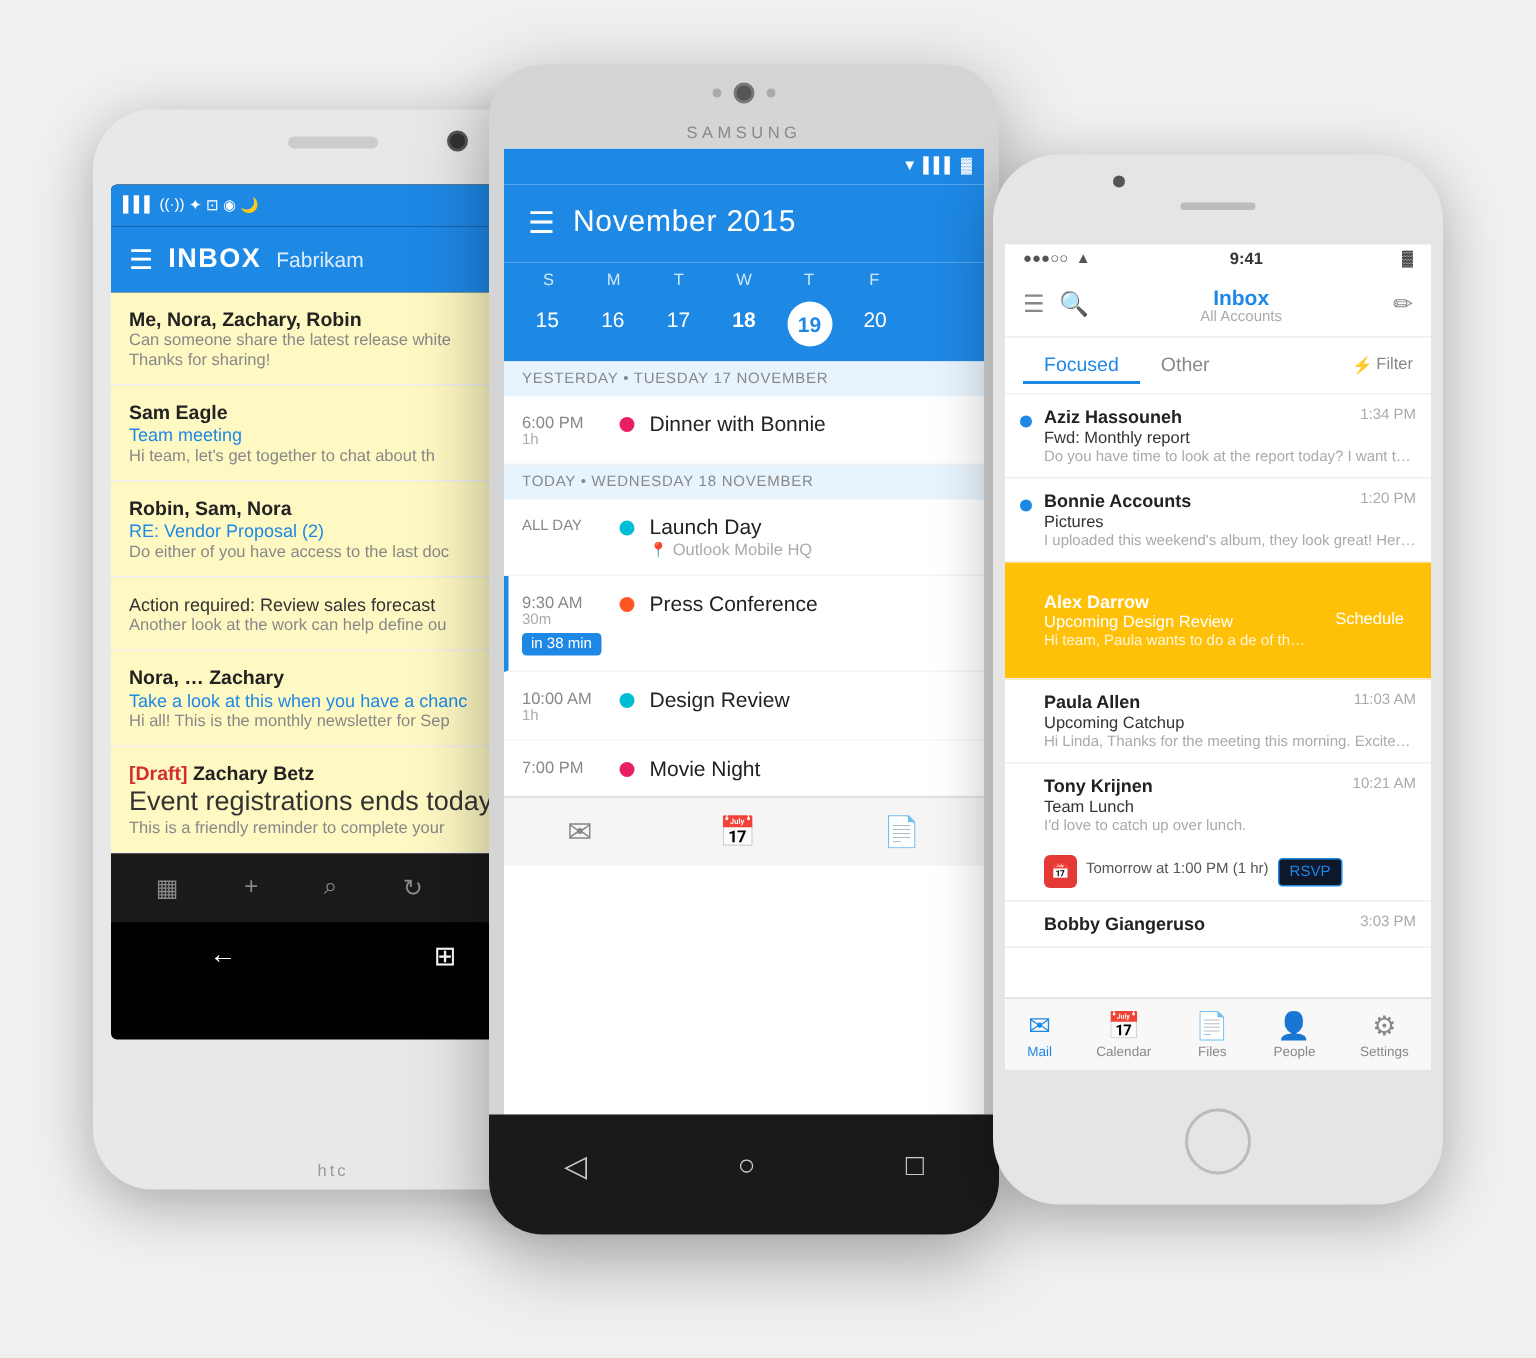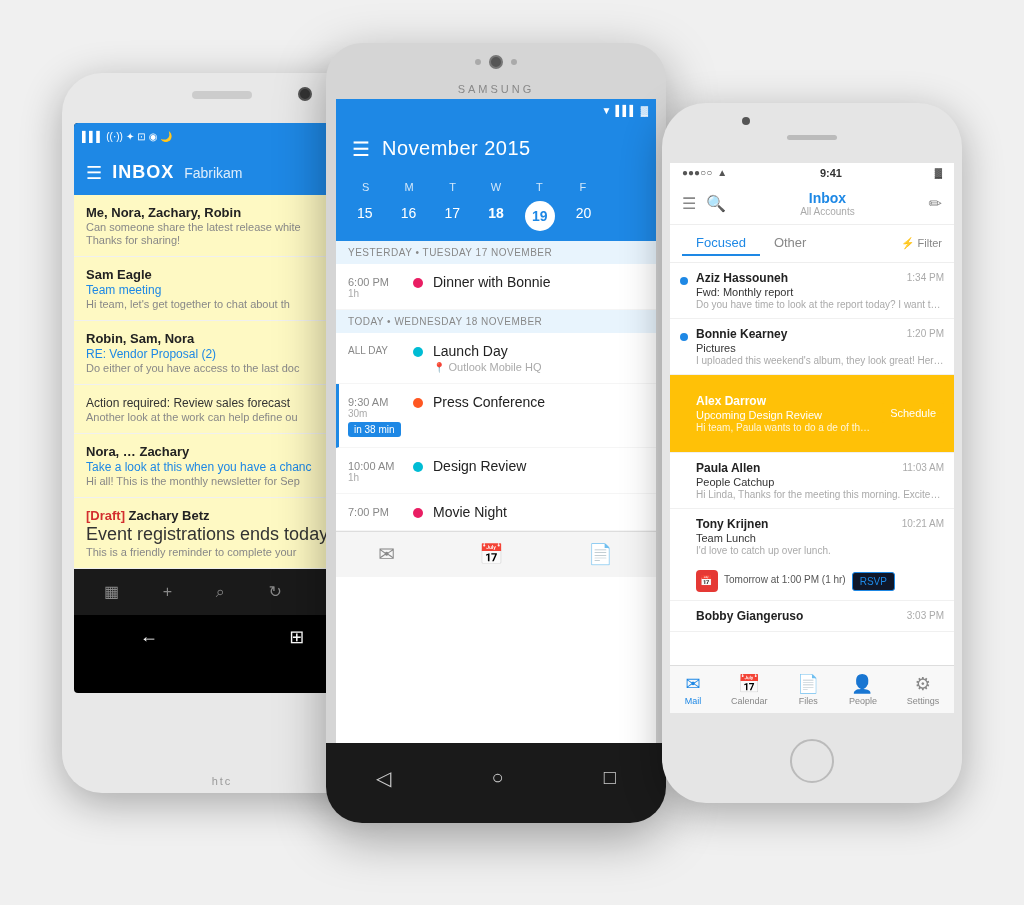--- a/index.html
+++ b/index.html
@@ -511,21 +511,21 @@
     .ip-dot {
       width: 8px;
       height: 8px;
       background: #1e88e5;
       border-radius: 50%;
       margin-top: 6px;
       flex-shrink: 0;
     }
     .ip-dot.empty { background: transparent; }
     .ip-email-content { flex: 1; min-width: 0; }
-    .ip-email-row1 { display: flex; justify-content: space-between; align-items: center; }
+    .ip-email-row1 { display: flex; justify-content: space-between; align-items: flex-start; }
     .ip-email-sender { font-size: 12px; font-weight: 600; color: #222; }
     .ip-email-time { font-size: 10px; color: #aaa; white-space: nowrap; }
     .ip-email-subject { font-size: 11px; font-weight: 500; color: #333; margin-top: 1px; }
     .ip-email-preview { font-size: 10px; color: #aaa; margin-top: 1px; white-space: nowrap; overflow: hidden; text-overflow: ellipsis; }
     .ip-schedule-btn {
       background: #ffc107;
       color: white;
       font-size: 11px;
       padding: 4px 8px;
       border-radius: 3px;
@@ -814,21 +814,21 @@
             </div>
             <div class="ip-email-subject">Fwd: Monthly report</div>
             <div class="ip-email-preview">Do you have time to look at the report today? I want to get your thoughts before the...</div>
           </div>
         </div>
 
         <div class="ip-email-item">
           <div class="ip-dot"></div>
           <div class="ip-email-content">
             <div class="ip-email-row1">
-              <span class="ip-email-sender">Bonnie Kearney</span>
+              <span class="ip-email-sender">Bonnie Accounts</span>
               <span class="ip-email-time">1:20 PM</span>
             </div>
             <div class="ip-email-subject">Pictures</div>
             <div class="ip-email-preview">I uploaded this weekend's album, they look great! Here's the link...</div>
           </div>
         </div>
 
         <div class="ip-email-item" style="background:#ffc107;padding:19px 10px;">
           <div class="ip-dot empty"></div>
           <div class="ip-email-content">
@@ -841,21 +841,21 @@
           <div class="ip-schedule-btn">Schedule</div>
         </div>
 
         <div class="ip-email-item">
           <div class="ip-dot empty"></div>
           <div class="ip-email-content">
             <div class="ip-email-row1">
               <span class="ip-email-sender">Paula Allen</span>
               <span class="ip-email-time">11:03 AM</span>
             </div>
-            <div class="ip-email-subject">People Catchup</div>
+            <div class="ip-email-subject">Upcoming Catchup</div>
             <div class="ip-email-preview">Hi Linda, Thanks for the meeting this morning. Excited to see what your...</div>
           </div>
         </div>
 
         <div class="ip-email-item" style="flex-direction:column;align-items:flex-start;">
           <div style="display:flex;width:100%;gap:8px;">
             <div class="ip-dot empty"></div>
             <div class="ip-email-content">
               <div class="ip-email-row1">
                 <span class="ip-email-sender">Tony Krijnen</span>

